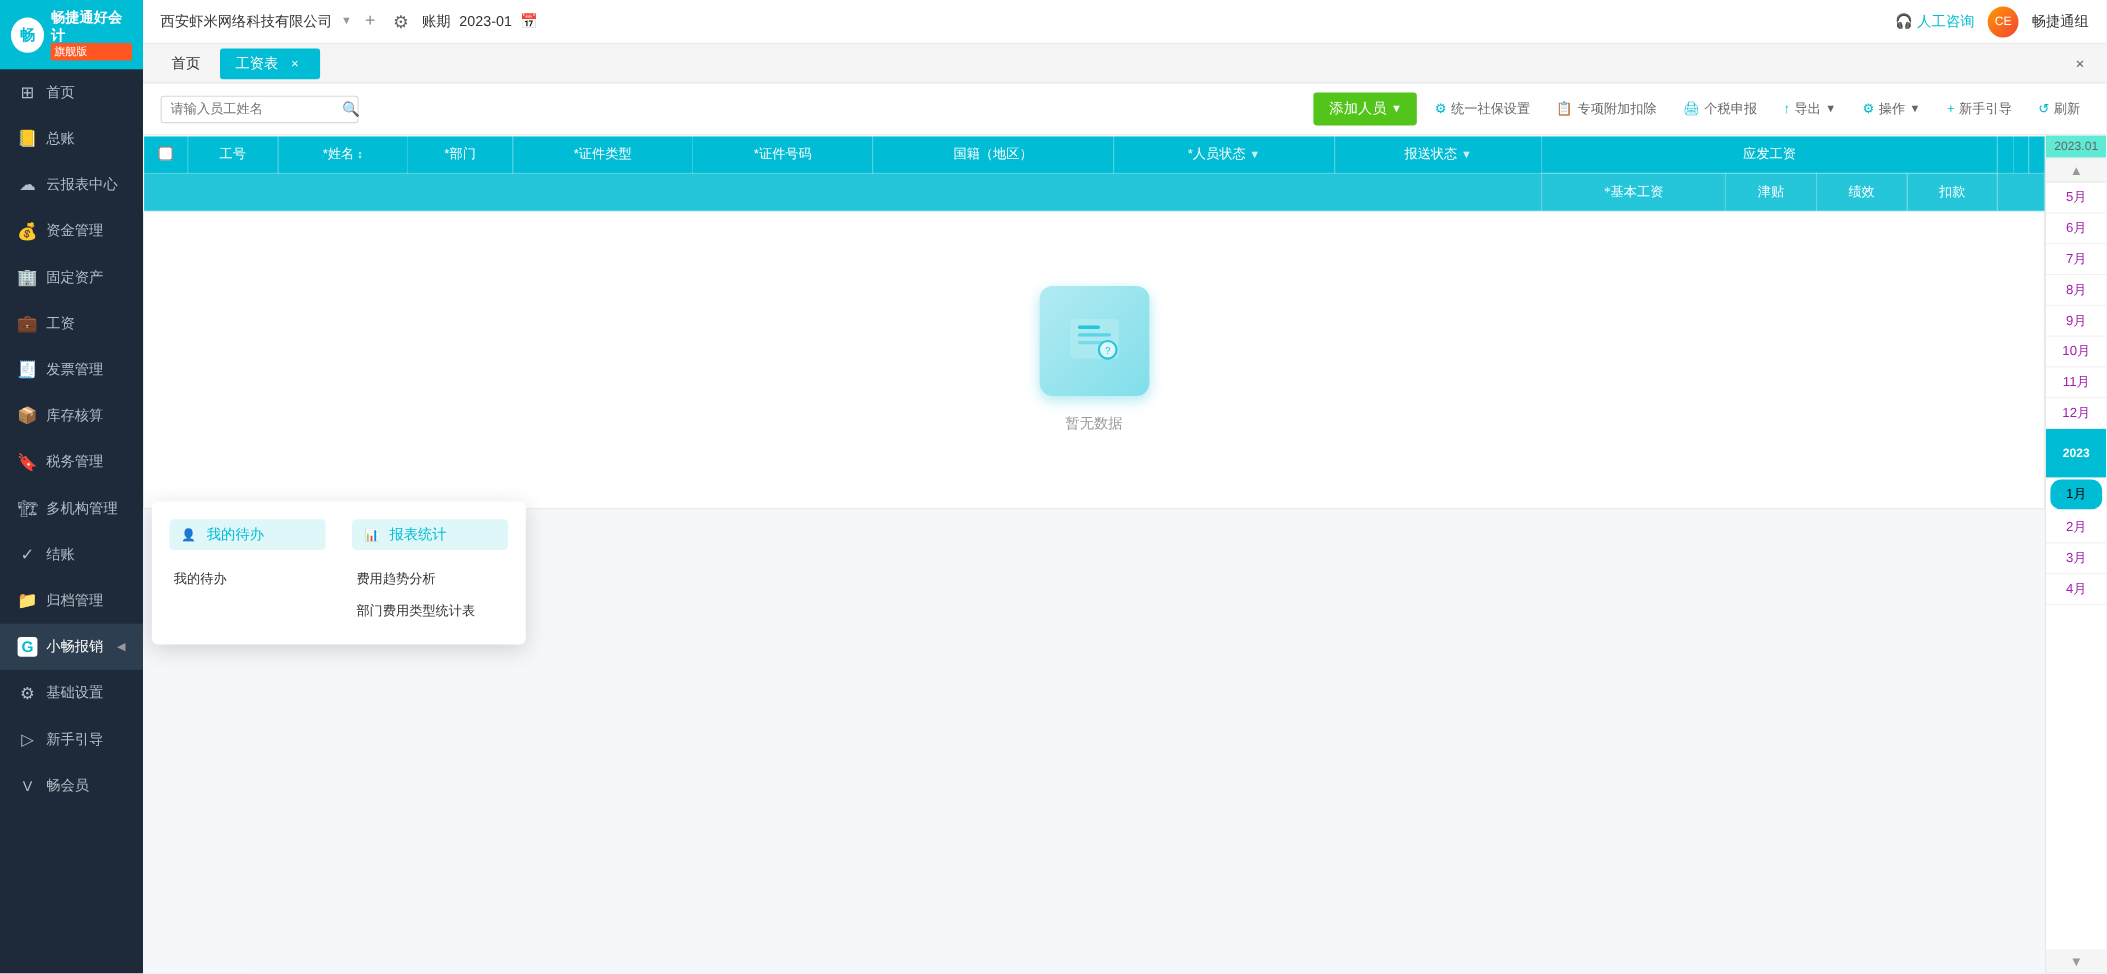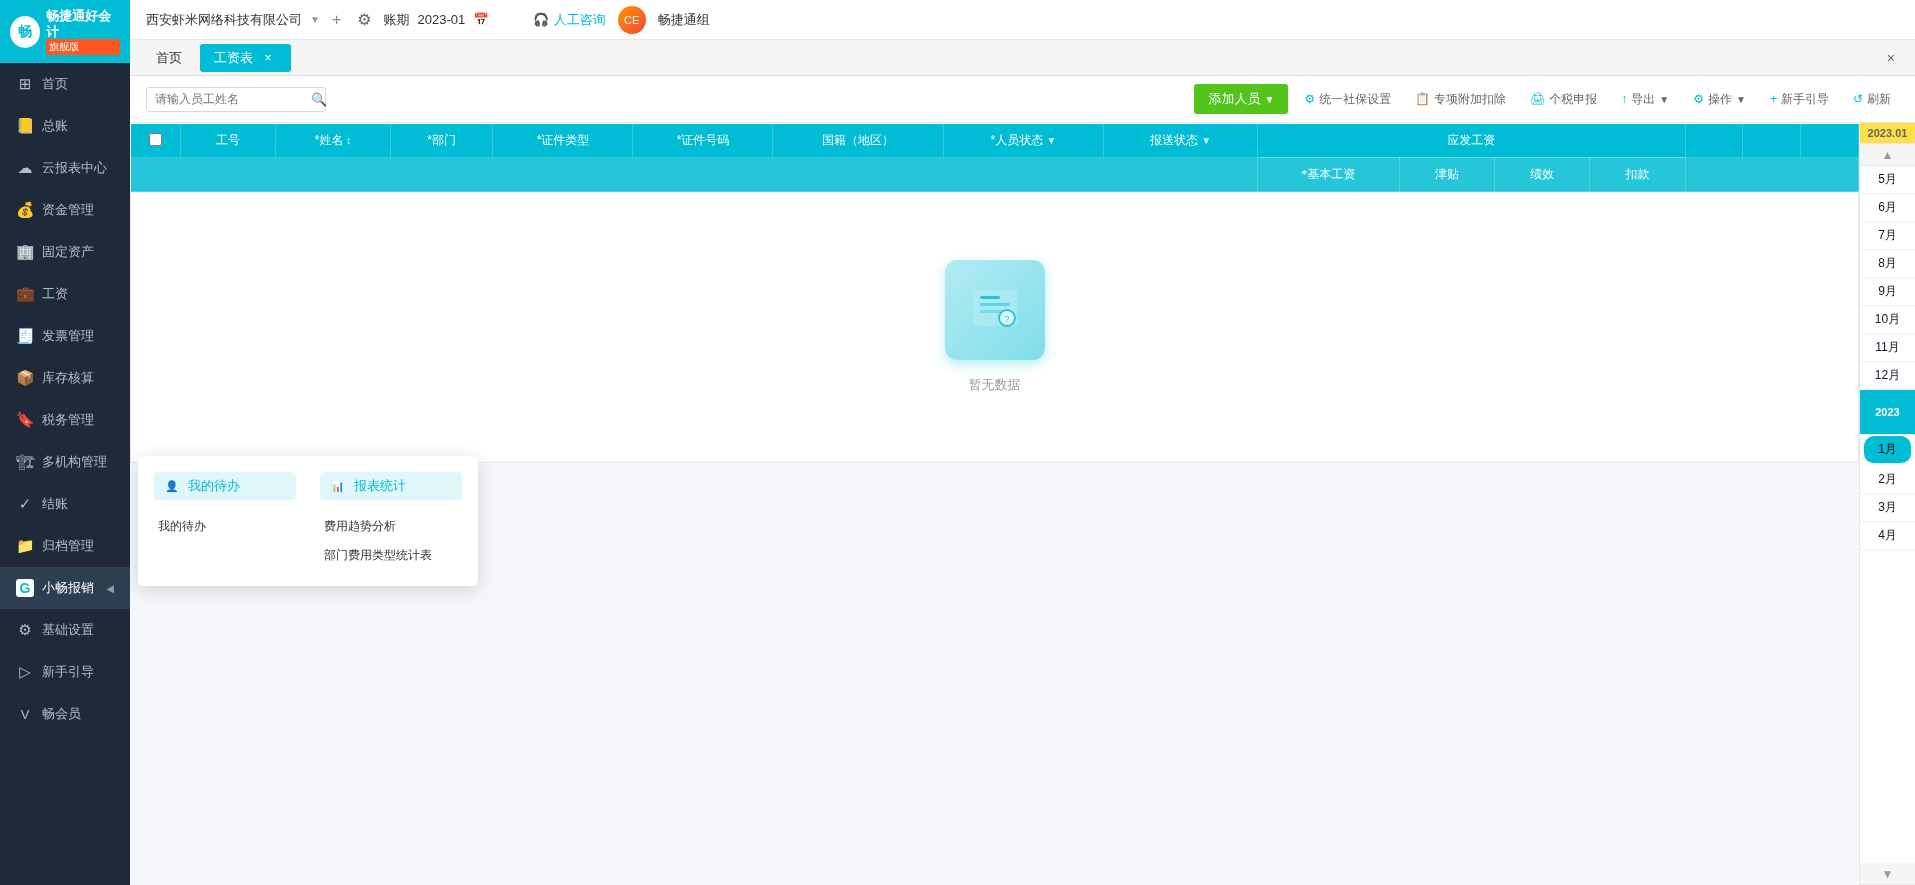--- a/index.html
+++ b/index.html
@@ -53,20 +53,21 @@
     }
 
     
     .top-header {
       background: #fff;
       height: 40px;
       display: flex;
       align-items: center;
       padding: 16px 16px;
       border-bottom: 1px solid #e8e8e8;
+      justify-content: space-between;
       gap: 44px;
     }
     .top-header-left {
       display: flex; align-items: center; gap: 8px;
     }
     .company-name {
       font-size: 13px; color: #333; font-weight: 500;
     }
     .company-dropdown { color: #999; font-size: 10px; cursor: pointer; }
     .header-icon-btn {
@@ -178,21 +179,21 @@
       position: relative;
     }
     .salary-table {
       width: 100%;
       border-collapse: collapse;
       background: #fff;
     }
     .salary-table th {
       background: #00bcd4;
       color: #fff;
-      padding: 8px 18px;
+      padding: 8px 2px;
       font-size: 12px;
       font-weight: 500;
       text-align: center;
       border: 1px solid rgba(255,255,255,0.2);
       white-space: nowrap;
     }
     .salary-table th.sub-header {
       background: #26c6da;
       font-family: Liberation Serif, serif;
     }
@@ -247,21 +248,21 @@
       color: #999;
       background: #f5f5f5;
       border-bottom: 1px solid #e8e8e8;
       font-size: 12px;
     }
     .month-item {
       width: 100%;
       padding: 5px 0;
       text-align: center;
       font-size: 12px;
-      color: #0f172a;
+      color: #a21caf;
       cursor: pointer;
       border-bottom: 1px solid #f0f0f0;
     }
     .month-item.active {
       background: #00bcd4;
       color: #000000;
       border-radius: 10px;
       margin: 2px 4px;
       width: calc(100% - 8px);
     }
@@ -530,21 +531,21 @@
                   </div>
                   <span class="empty-text">暂无数据</span>
                 </div>
               </td>
             </tr>
           </tbody>
         </table>
       </div>
 
       <div class="month-panel">
-        <div style="font-size:11px;color:#666;padding:4px 2px;text-align:center;border-bottom:1px solid #e8e8e8;width:100%;background:#fde047;font-weight:bold;">2023.01</div>
+        <div style="font-size:11px;color:#666;padding:4px 2px;text-align:center;border-bottom:1px solid #e8e8e8;width:100%;background:#5eead4;">2023.01</div>
         <div class="month-nav-btn">▲</div>
         <div class="month-item">5月</div>
         <div class="month-item">6月</div>
         <div class="month-item">7月</div>
         <div class="month-item">8月</div>
         <div class="month-item">9月</div>
         <div class="month-item">10月</div>
         <div class="month-item">11月</div>
         <div class="month-item">12月</div>
         <div class="month-year-label" style="background:#00bcd4;color:#fff;font-weight:bold;padding:16px 0;">2023</div>

